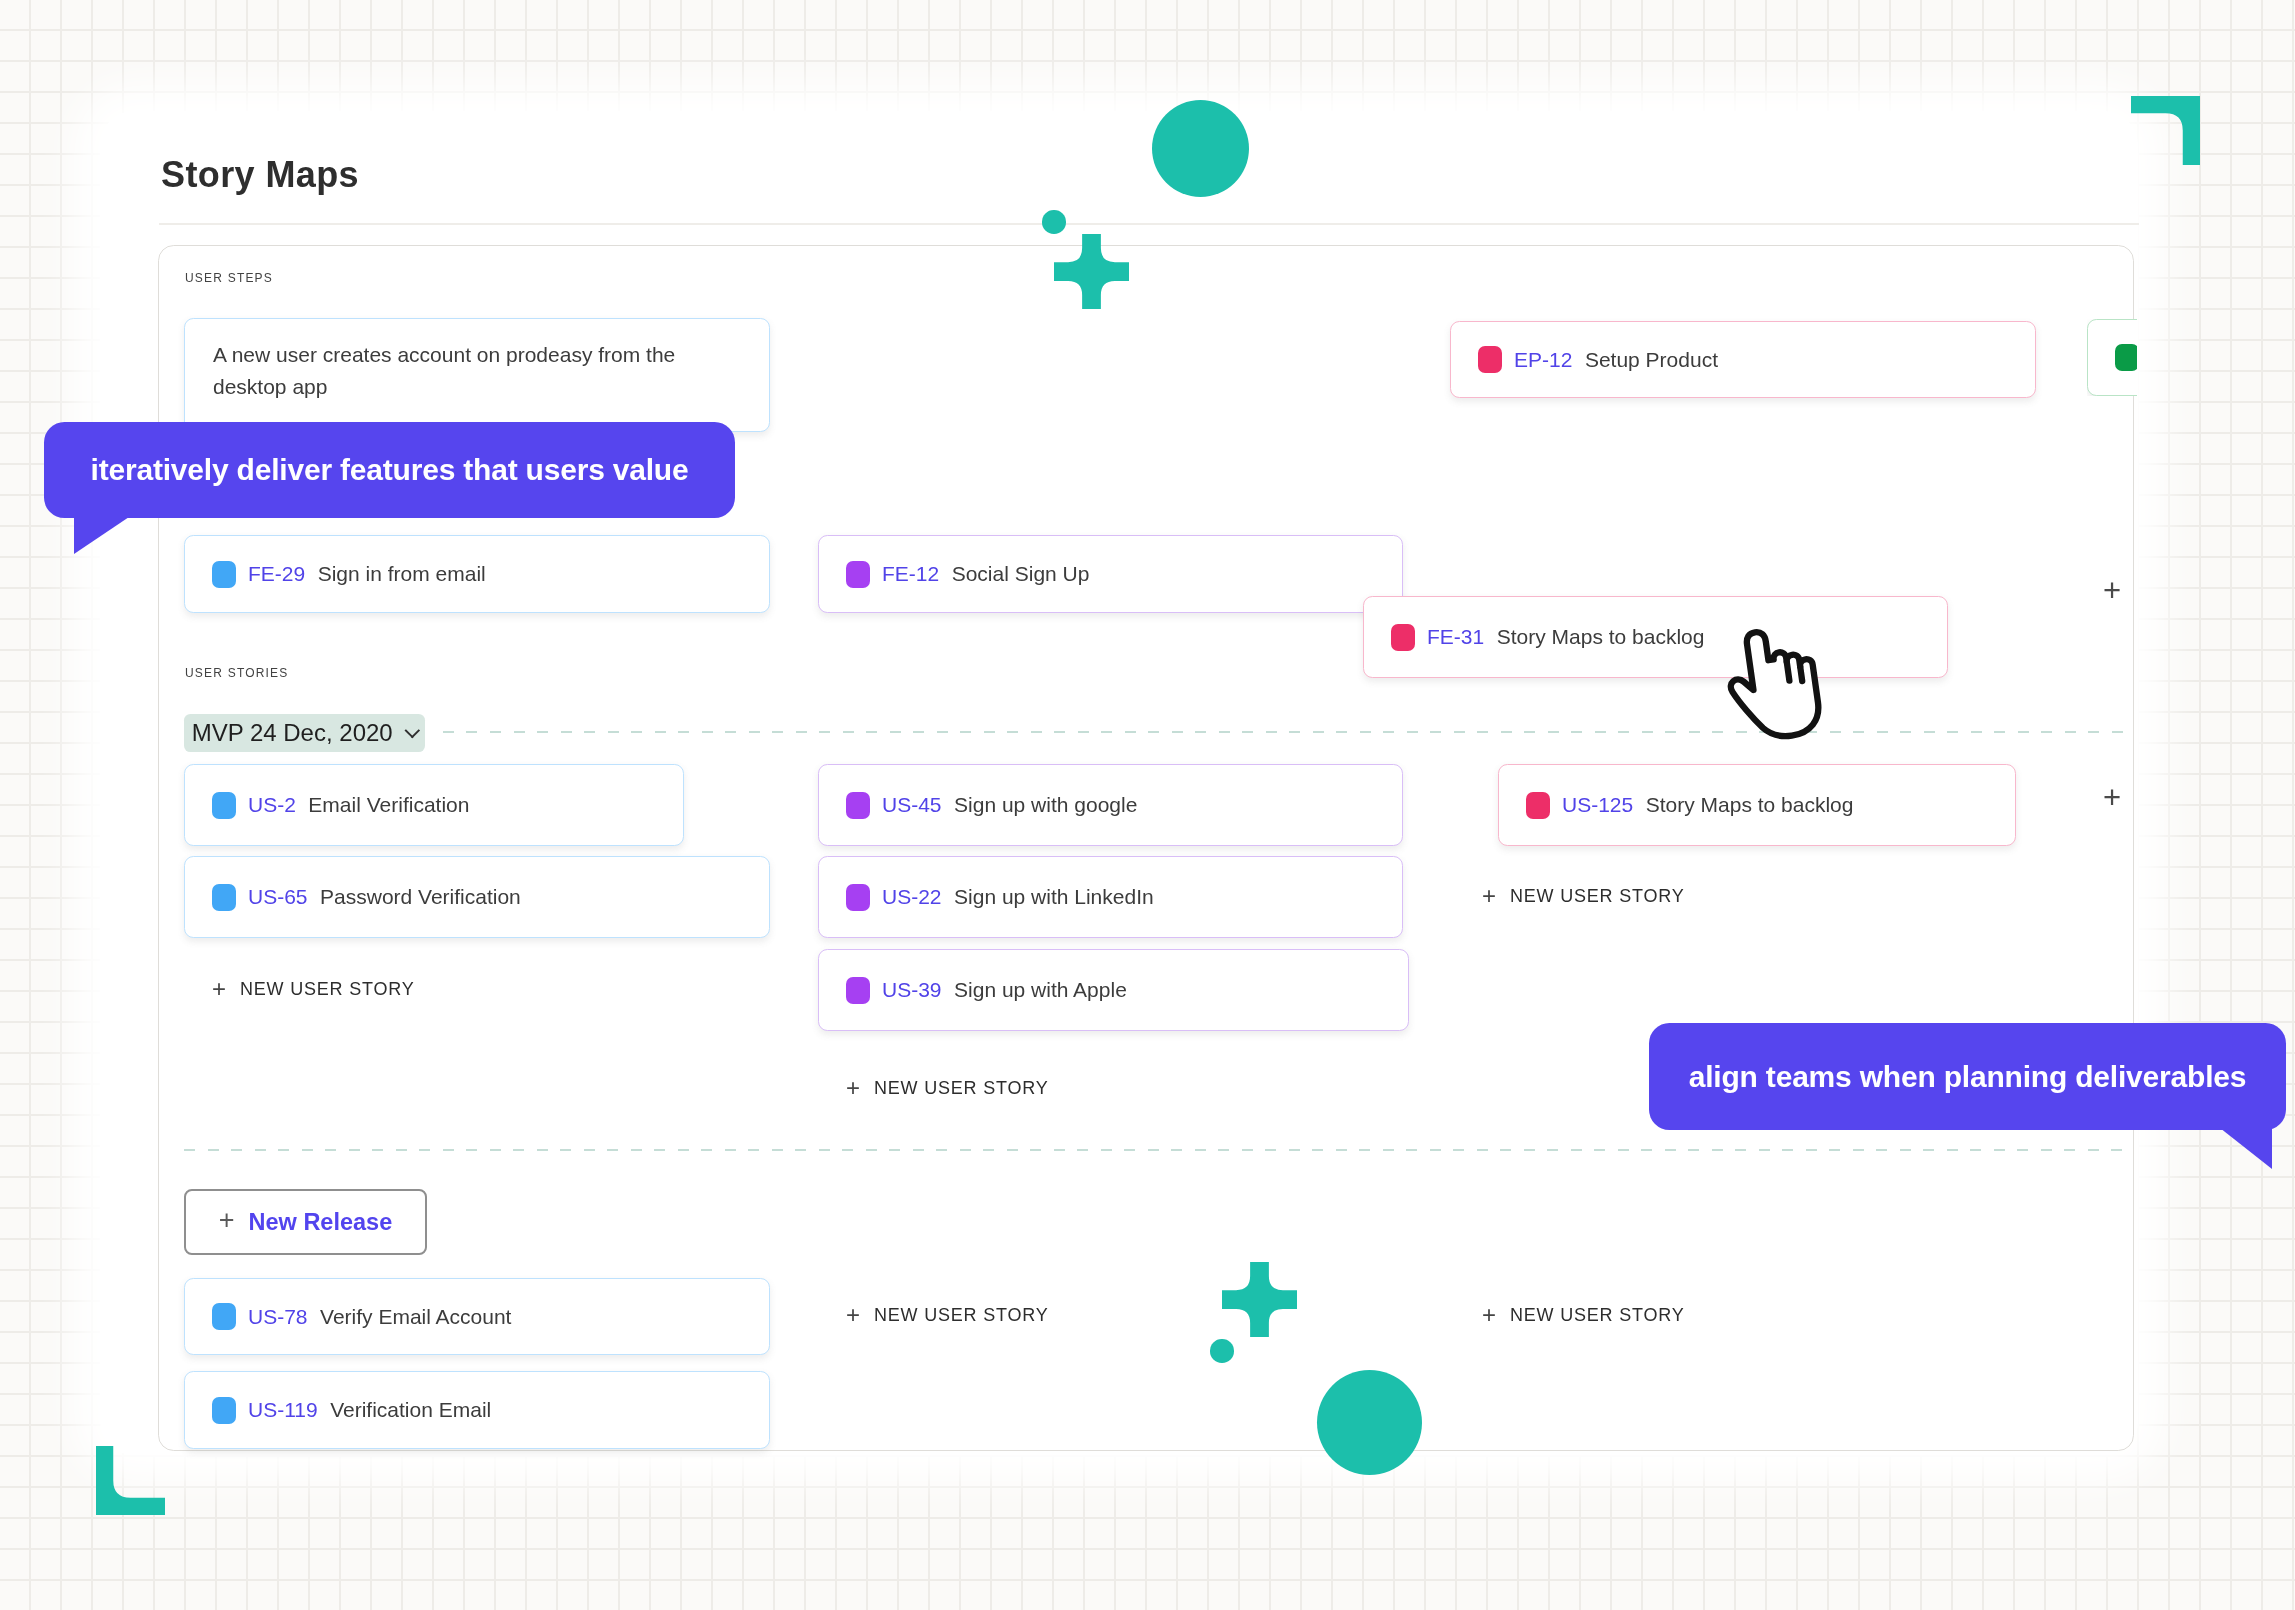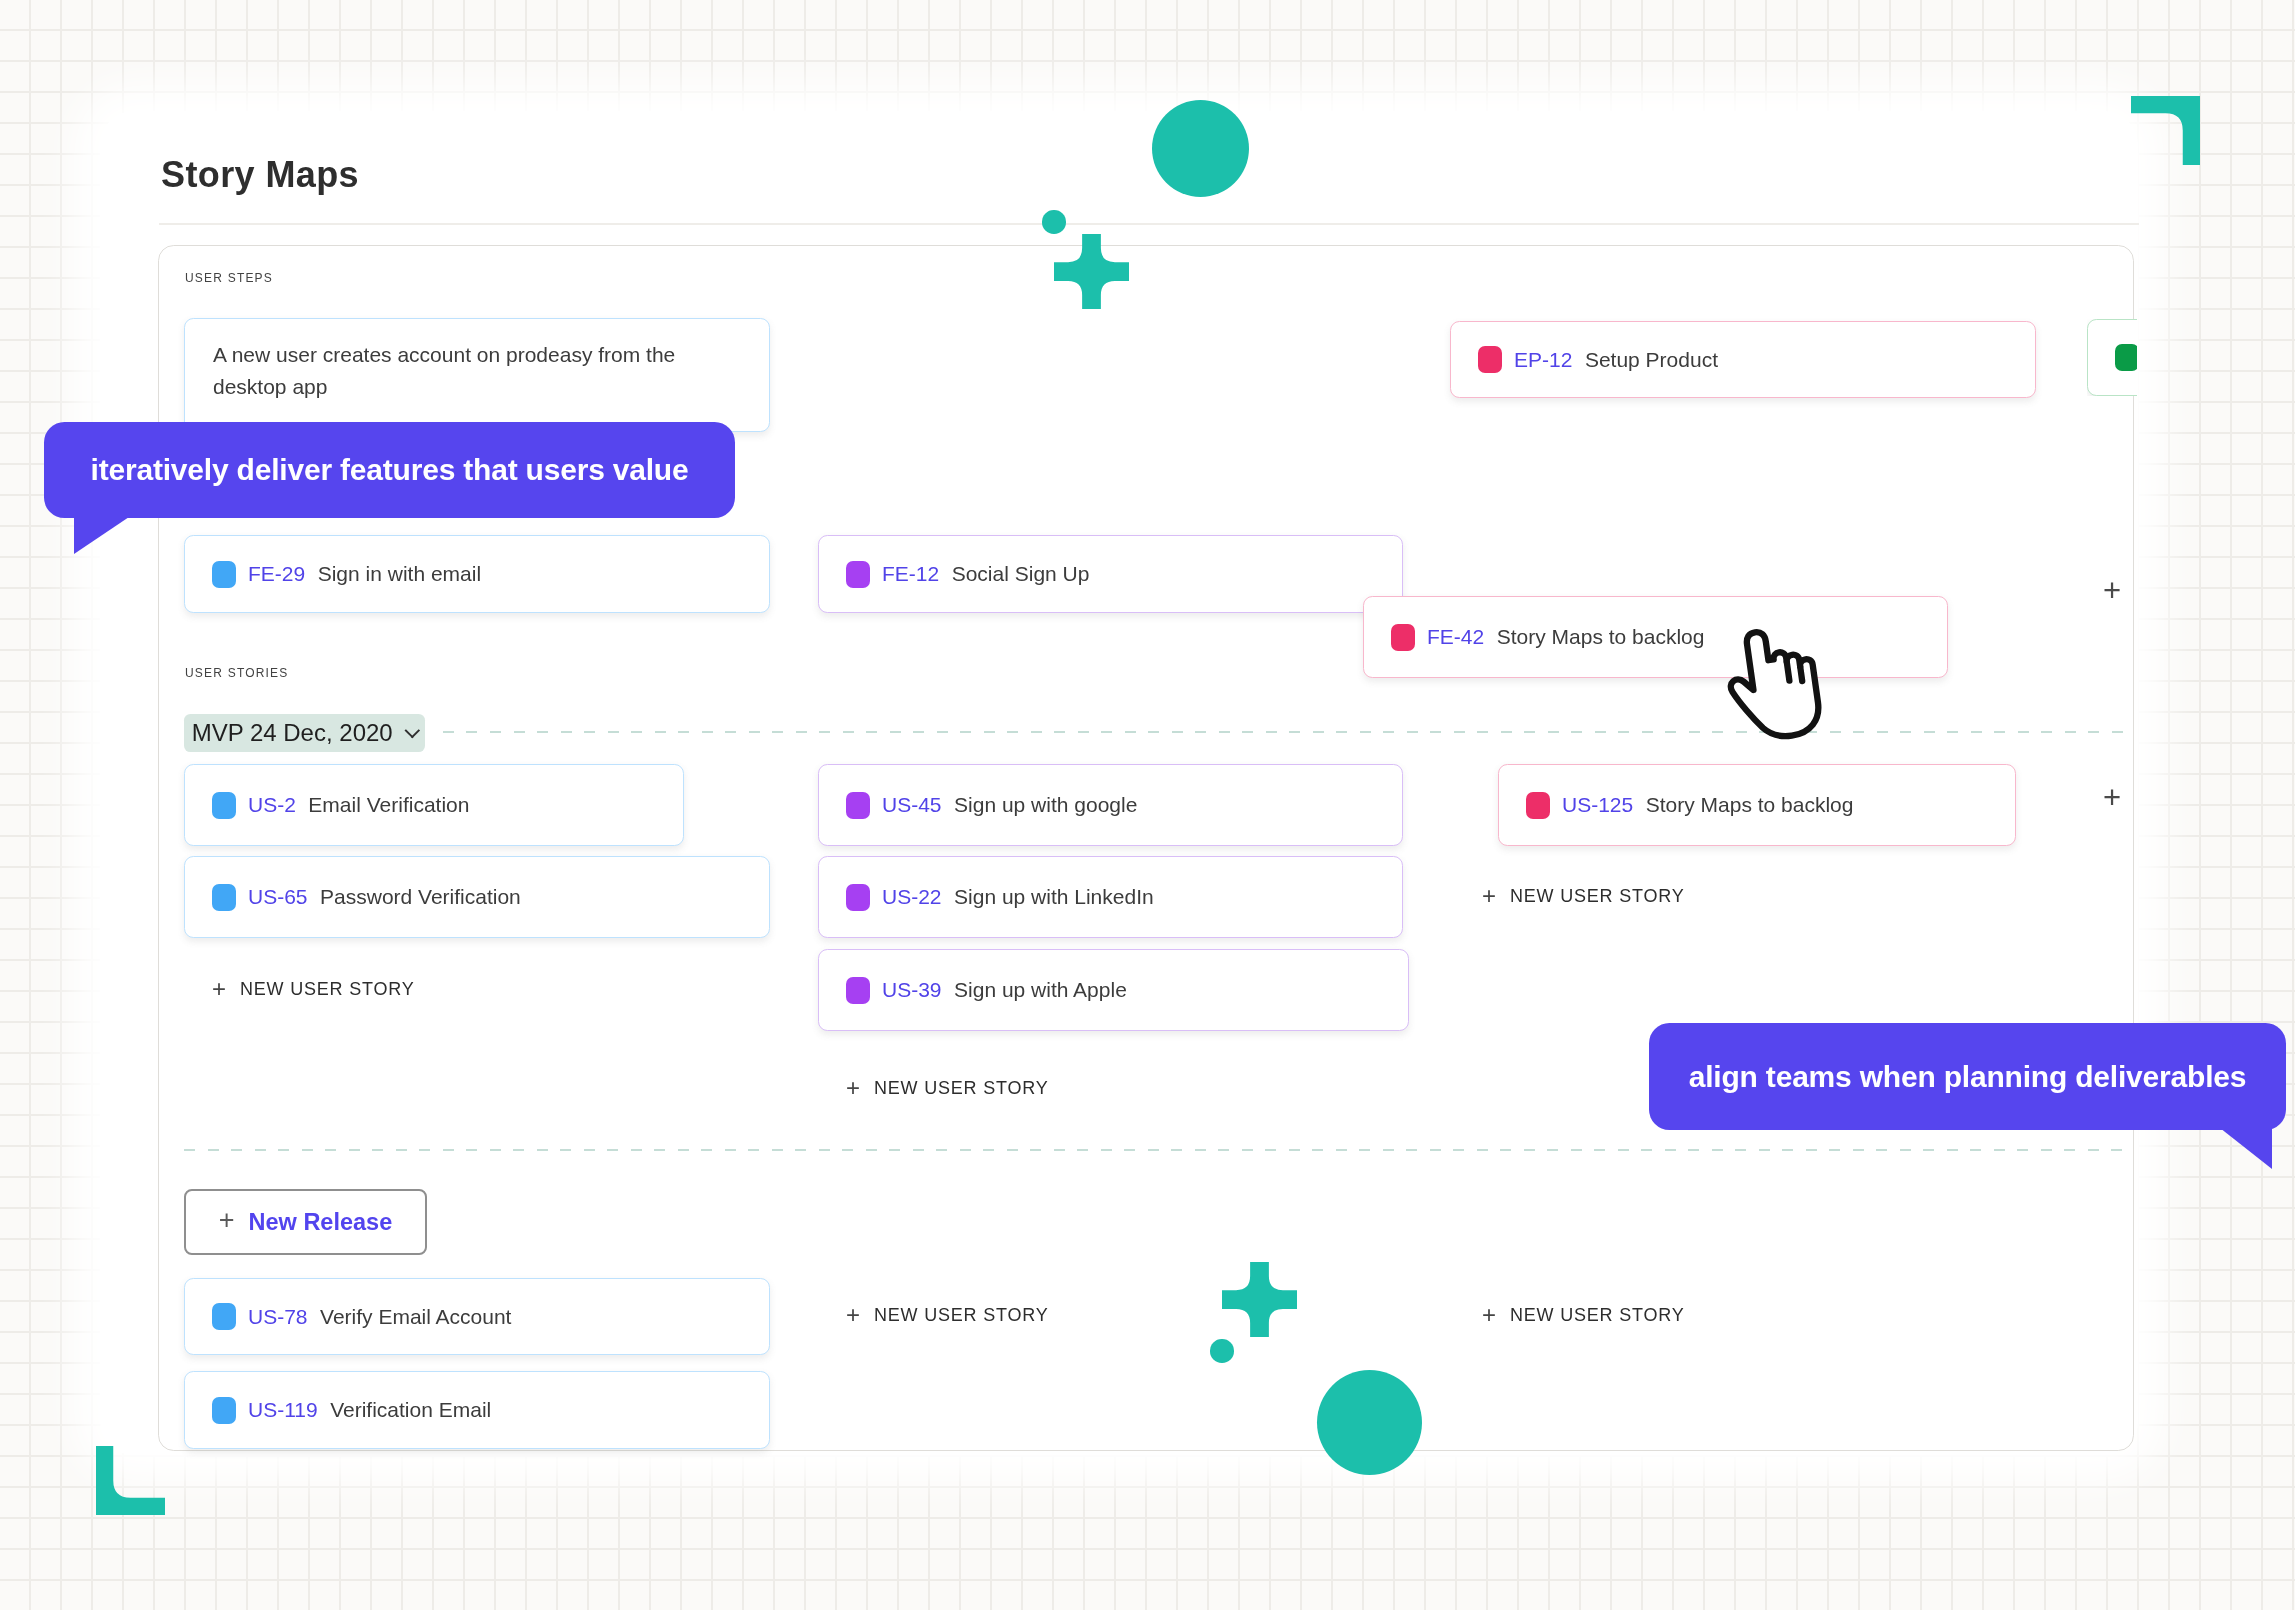--- a/index.html
+++ b/index.html
@@ -101,32 +101,32 @@
 
   <div class="abs clip" style="left:2087px; top:319px; width:50px; height:77px;">
     <div class="card green" style="width:102px; height:77px;">
       <span class="sq green"></span>
     </div>
   </div>
 
   <div class="abs card blue" style="left:184px; top:535px; width:586px; height:78px;">
     <span class="sq blue"></span>
     <span class="cid">FE-29</span>
-    <span>Sign in with email</span>
+    <span>Sign in from email</span>
   </div>
 
   <div class="abs card purple" style="left:818px; top:535px; width:585px; height:78px;">
     <span class="sq purple"></span>
     <span class="cid">FE-12</span>
     <span>Social Sign Up</span>
   </div>
 
   <div class="abs card pink" style="left:1363px; top:596px; width:585px; height:82px; z-index:4;">
     <span class="sq pink"></span>
-    <span class="cid">FE-42</span>
+    <span class="cid">FE-31</span>
     <span>Story Maps to backlog</span>
   </div>
 
   <div class="abs edge-plus" style="left:2103px; top:575px;">+</div>
 
   <div class="abs row-label" style="left:185px; top:666px;">USER STORIES</div>
 
   <div class="abs chip">
     <span>MVP 24 Dec, 2020</span>
     <span class="chev"></span>

